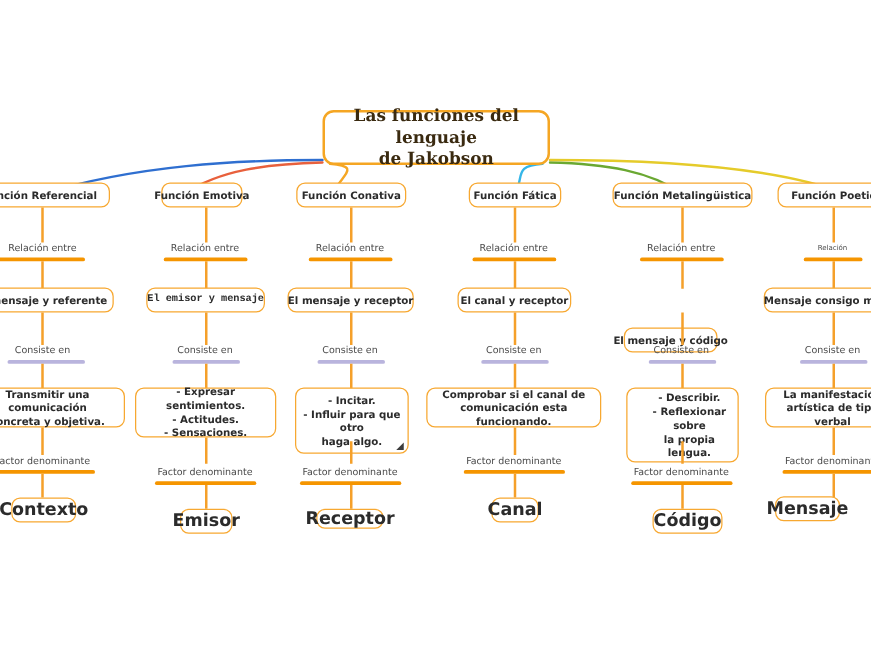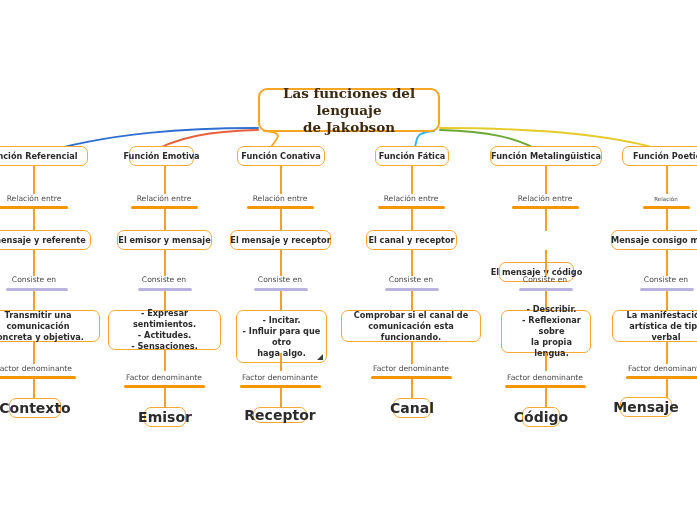--- a/index.html
+++ b/index.html
@@ -191,21 +191,21 @@
   <div class="node" style="left:129px; top:146px; width:65px; height:20px;">
     <span>Función Emotiva</span>
   </div>
   <div class="stem" style="left:164px; top:166px; height:28px;"></div>
   <div class="rel-label" style="left:118px; top:194px; width:92px;">
     <span>Relación entre</span>
   </div>
   <div class="bar" style="left:131px; top:206px; width:67px;"></div>
   <div class="stem" style="left:164px; top:209px; height:22px;"></div>
 
-  <div class="node" style="left:117px; top:230px; width:95px; height:20px;">
+  <div class="node" style="left:117px; top:230px; width:95px; height:20px;font-family:Liberation Mono, monospace;">
     <span>El emisor y mensaje</span>
   </div>
   <div class="stem" style="left:164px; top:250px; height:26px;"></div>
   <div class="rel-label" style="left:118px; top:275px; width:92px;">
     <span>Consiste en</span>
   </div>
   <div class="bar lav" style="left:138px; top:288px; width:54px;"></div>
   <div class="stem" style="left:164px; top:291px; height:20px;"></div>
 
   <div class="node multiline" style="left:108px; top:310px; width:113px; height:40px;">
@@ -315,35 +315,35 @@
   <div class="node" style="left:499px; top:214px; width:75px; height:20px;margin-top:48px;">
     <span>El mensaje y código</span>
   </div>
   <div class="stem" style="left:545px; top:250px; height:26px;"></div>
   <div class="rel-label" style="left:499px; top:275px; width:92px;">
     <span>Consiste en</span>
   </div>
   <div class="bar lav" style="left:519px; top:288px; width:54px;"></div>
   <div class="stem" style="left:545px; top:291px; height:20px;"></div>
 
-  <div class="node multiline" style="left:501px; top:310px; width:90px; height:43px;padding-left:16px;">
+  <div class="node multiline" style="left:501px; top:310px; width:90px; height:60px;padding-left:16px;">
     <span>
       <span>- Describir.</span><br>
       <span>- Reflexionar sobre</span><br>
       <span>la propia lengua.</span>
     </span>
   </div>
   <div class="stem" style="left:545px; top:353px; height:18px;"></div>
   <div class="rel-label" style="left:493px; top:373px; width:104px;">
     <span>Factor denominante</span>
   </div>
   <div class="bar" style="left:505px; top:385px; width:81px;"></div>
   <div class="stem" style="left:545px; top:388px; height:19px;"></div>
 
-  <div class="node leaf" style="left:522px; top:407px; width:38px; height:20px;">
+  <div class="node leaf" style="left:522px; top:407px; width:56px; height:20px;">
     <span>Código</span>
   </div>
 
   <div class="node" style="left:622px; top:146px; width:95px; height:20px;">
     <span>Función Poetica</span>
   </div>
   <div class="stem" style="left:666px; top:166px; height:28px;"></div>
   <div class="rel-label small" style="left:630px; top:196px; width:72px;">
     <span>Relación</span>
   </div>

